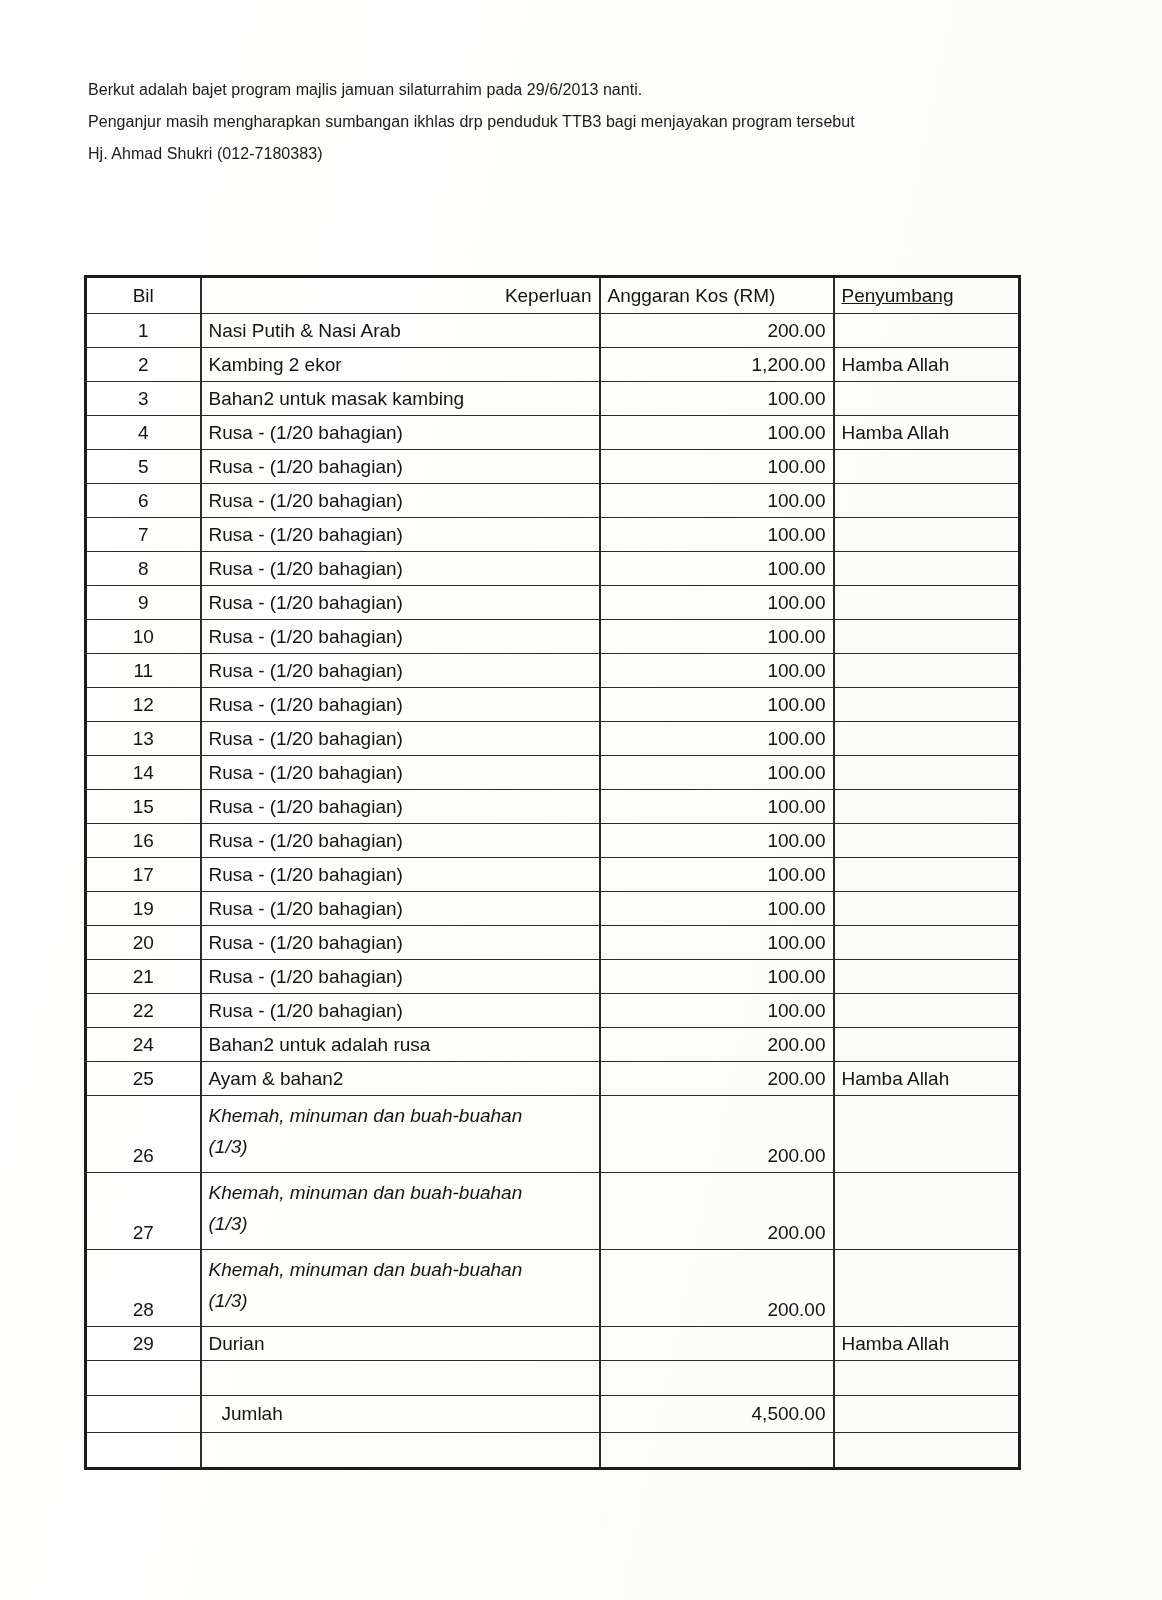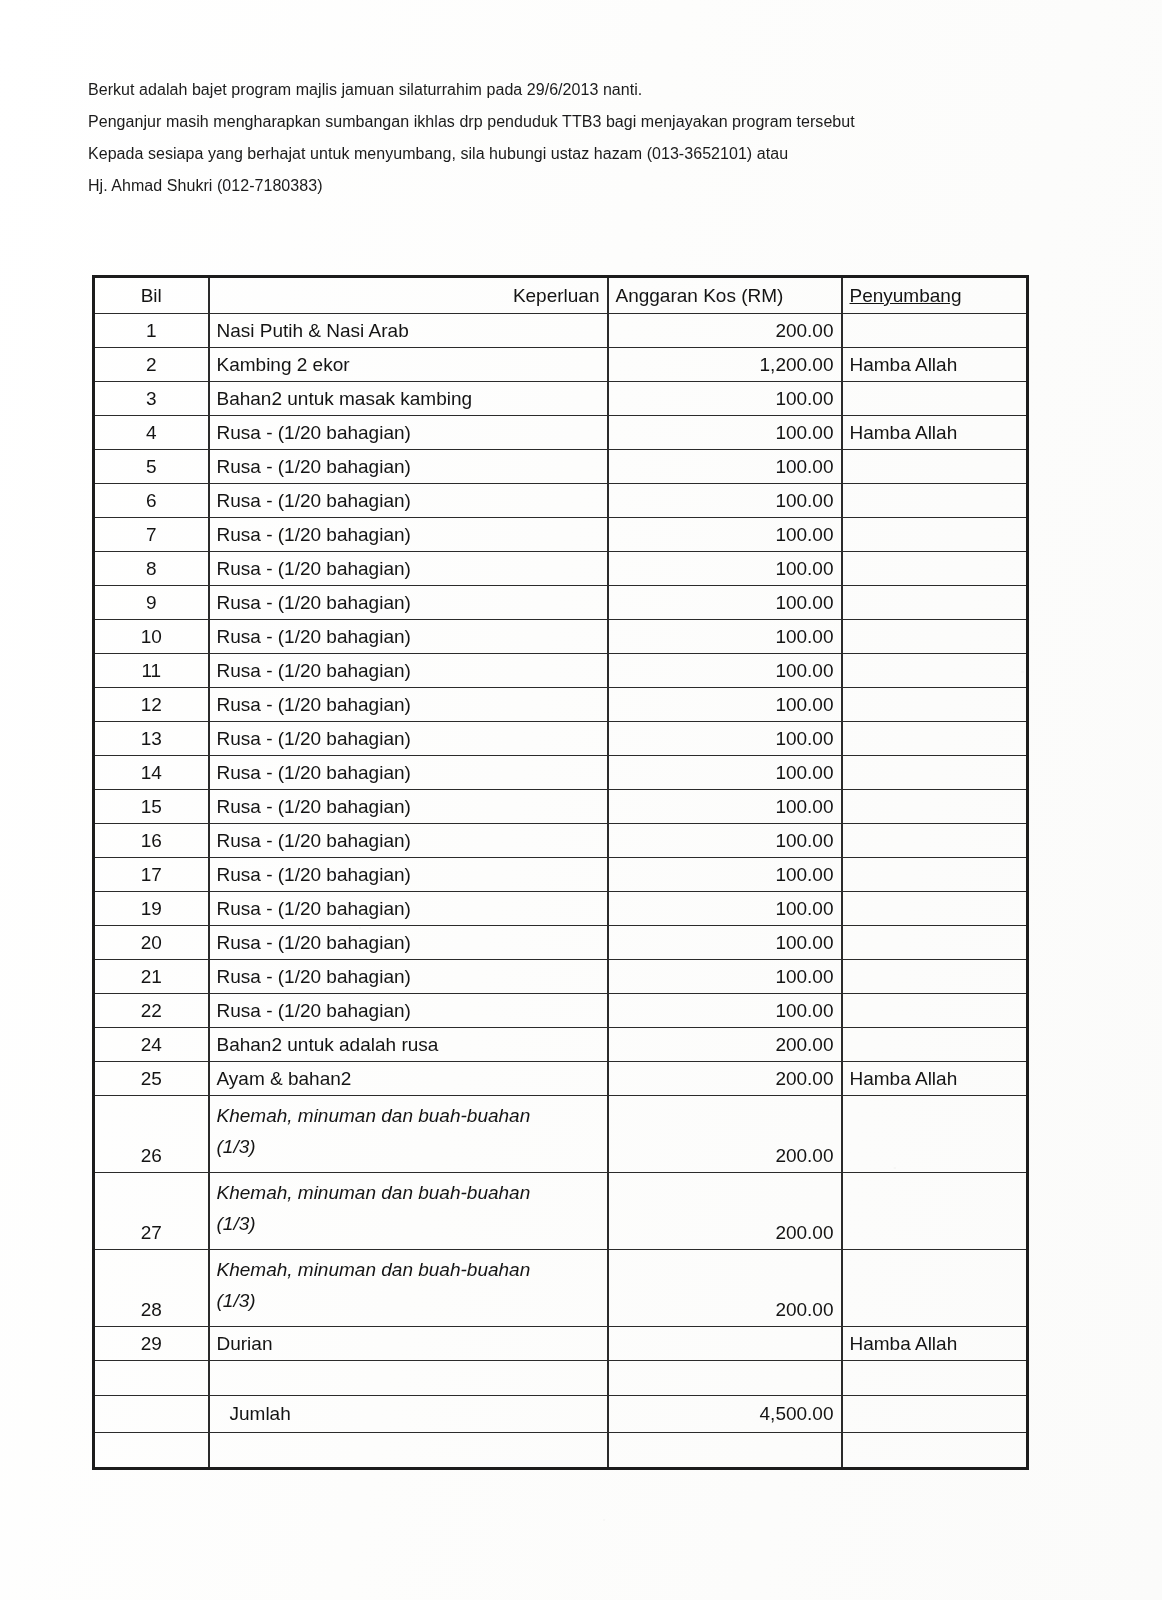--- a/index.html
+++ b/index.html
@@ -45,21 +45,20 @@
     letter-spacing: 0.05px;
     color: #1b1b1b;
     white-space: nowrap;
   }
 
   #budget-table-wrap {
     position: absolute;
     left: 84px;
     top: 275px;
     width: 934px;
-    margin-left: 8px;
   }
   table.budget {
     border-collapse: collapse;
     width: 934px;
     table-layout: fixed;
     border: 3px solid #1c1c1c;
   }
   table.budget col.c-bil   { width: 115px; }
   table.budget col.c-item  { width: 399px; }
   table.budget col.c-cost  { width: 234px; }
@@ -98,21 +97,20 @@
   tr.total td { height: 36px; padding-left: 20px; }
 </style>
 </head>
 <body>
 
 <div id="paper"></div>
 
 <div id="intro">
   <p>Berkut adalah bajet program majlis jamuan silaturrahim pada 29/6/2013 nanti.</p>
   <p>Penganjur masih mengharapkan sumbangan ikhlas drp penduduk TTB3 bagi menjayakan program tersebut</p>
-  <p>Kepada sesiapa yang berhajat untuk menyumbang, sila hubungi ustaz hazam (013-3652101) atau</p>
   <p>Hj. Ahmad Shukri (012-7180383)</p>
 </div>
 
 <div id="budget-table-wrap">
   <table class="budget">
     <colgroup>
       <col class="c-bil">
         <col class="c-item">
         <col class="c-cost">
         <col class="c-donor">

